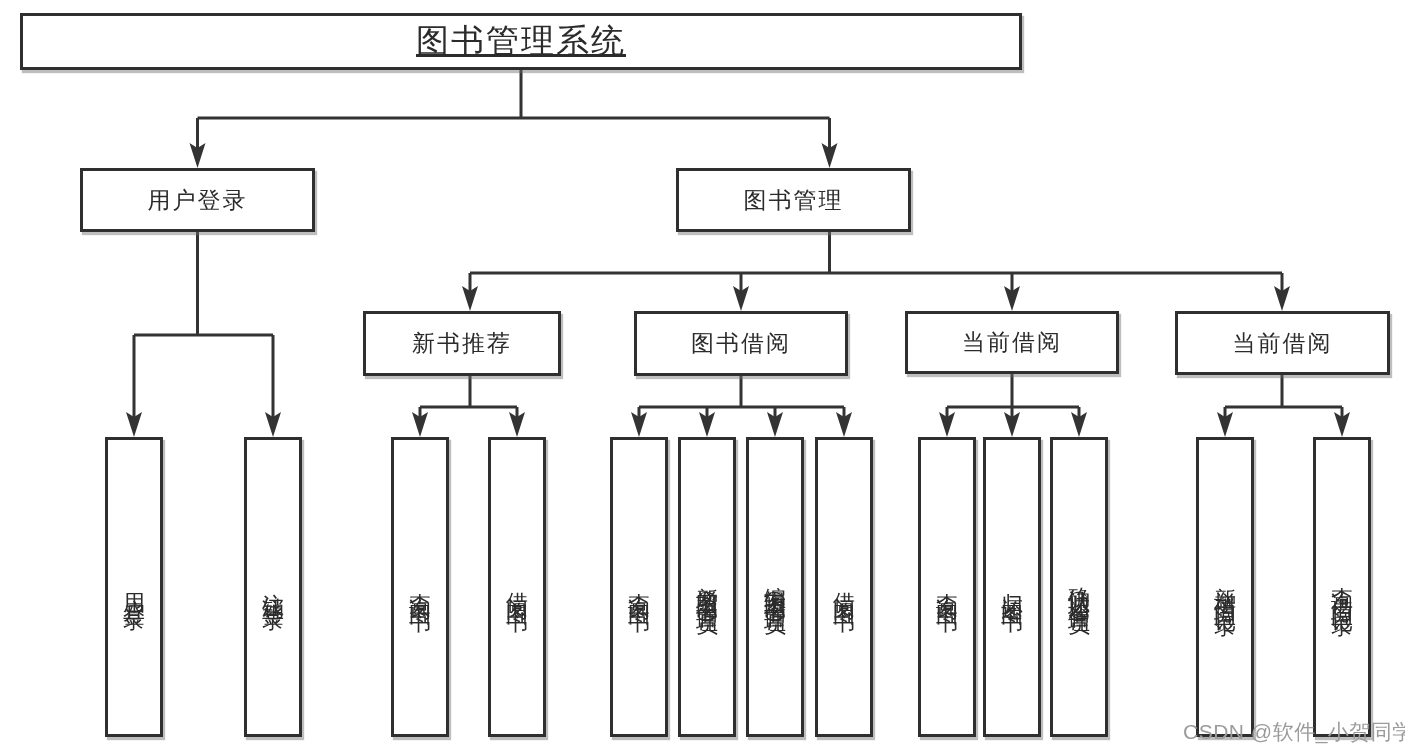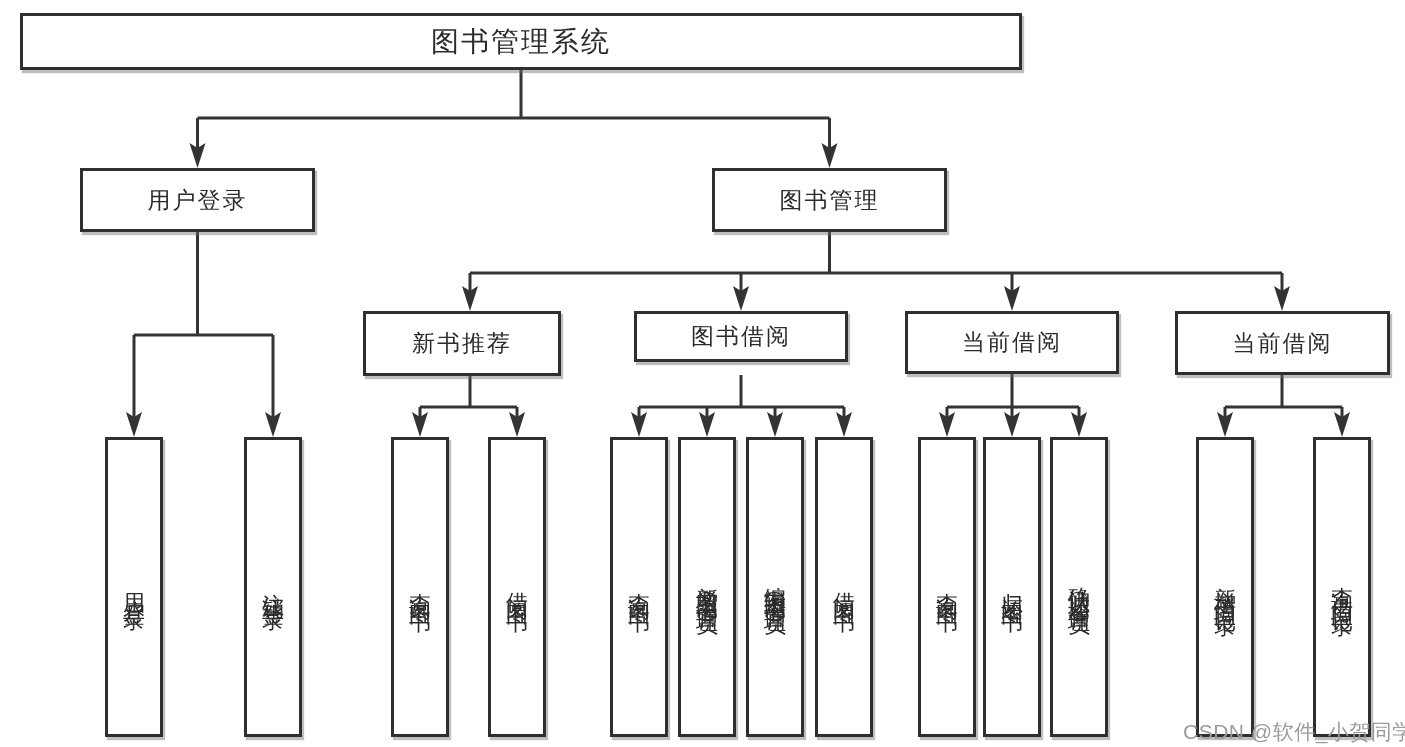--- a/index.html
+++ b/index.html
@@ -32,21 +32,22 @@
     justify-content: center;
     color: #2b2b2b;
     z-index: 2;
   }
   .h-box {
     font-size: 23px;
     letter-spacing: 2px;
     white-space: nowrap;
   }
   .root-box {
-    font-size: 28px;
+    font-size: 33px;
+    text-decoration: underline;
   }
   .v-box {
     width: 58px;
     height: 300px;
     top: 437px;
     writing-mode: vertical-rl;
     text-orientation: mixed;
     font-size: 22px;
     letter-spacing: 6px;
     line-height: 1;
@@ -97,24 +98,24 @@
       M939 412 L947 417 L955 412 L947 437 Z
       M1004 412 L1012 417 L1020 412 L1012 437 Z
       M1071 412 L1079 417 L1087 412 L1079 437 Z
       M1217 412 L1225 417 L1233 412 L1225 437 Z
       M1334 412 L1342 417 L1350 412 L1342 437 Z"></path>
   </svg>
 
   <div class="box h-box root-box" style="left:20px; top:13px; width:1002px; height:57px;">图书管理系统</div>
 
   <div class="box h-box" style="left:80px; top:168px; width:235px; height:64px;">用户登录</div>
-  <div class="box h-box" style="left:712px; top:168px; width:235px; height:64px;">图书管理</div>
+  <div class="box h-box" style="left:676px; top:168px; width:235px; height:64px;">图书管理</div>
 
   <div class="box h-box" style="left:363px; top:311px; width:198px; height:65px;">新书推荐</div>
-  <div class="box h-box" style="left:634px; top:311px; width:214px; height:51px;font-family:Liberation Serif, serif;">图书借阅</div>
+  <div class="box h-box" style="left:634px; top:311px; width:214px; height:65px;font-family:Liberation Serif, serif;">图书借阅</div>
   <div class="box h-box" style="left:905px; top:311px; width:214px; height:63px;">当前借阅</div>
   <div class="box h-box" style="left:1175px; top:311px; width:215px; height:64px;">当前借阅</div>
 
   <div class="box v-box" style="left:105px;">用户登录</div>
   <div class="box v-box" style="left:244px;">注销登录</div>
 
   <div class="box v-box" style="left:391px;">查询图书</div>
   <div class="box v-box" style="left:488px;">借阅图书</div>
 
   <div class="box v-box" style="left:610px;">查询图书</div>

